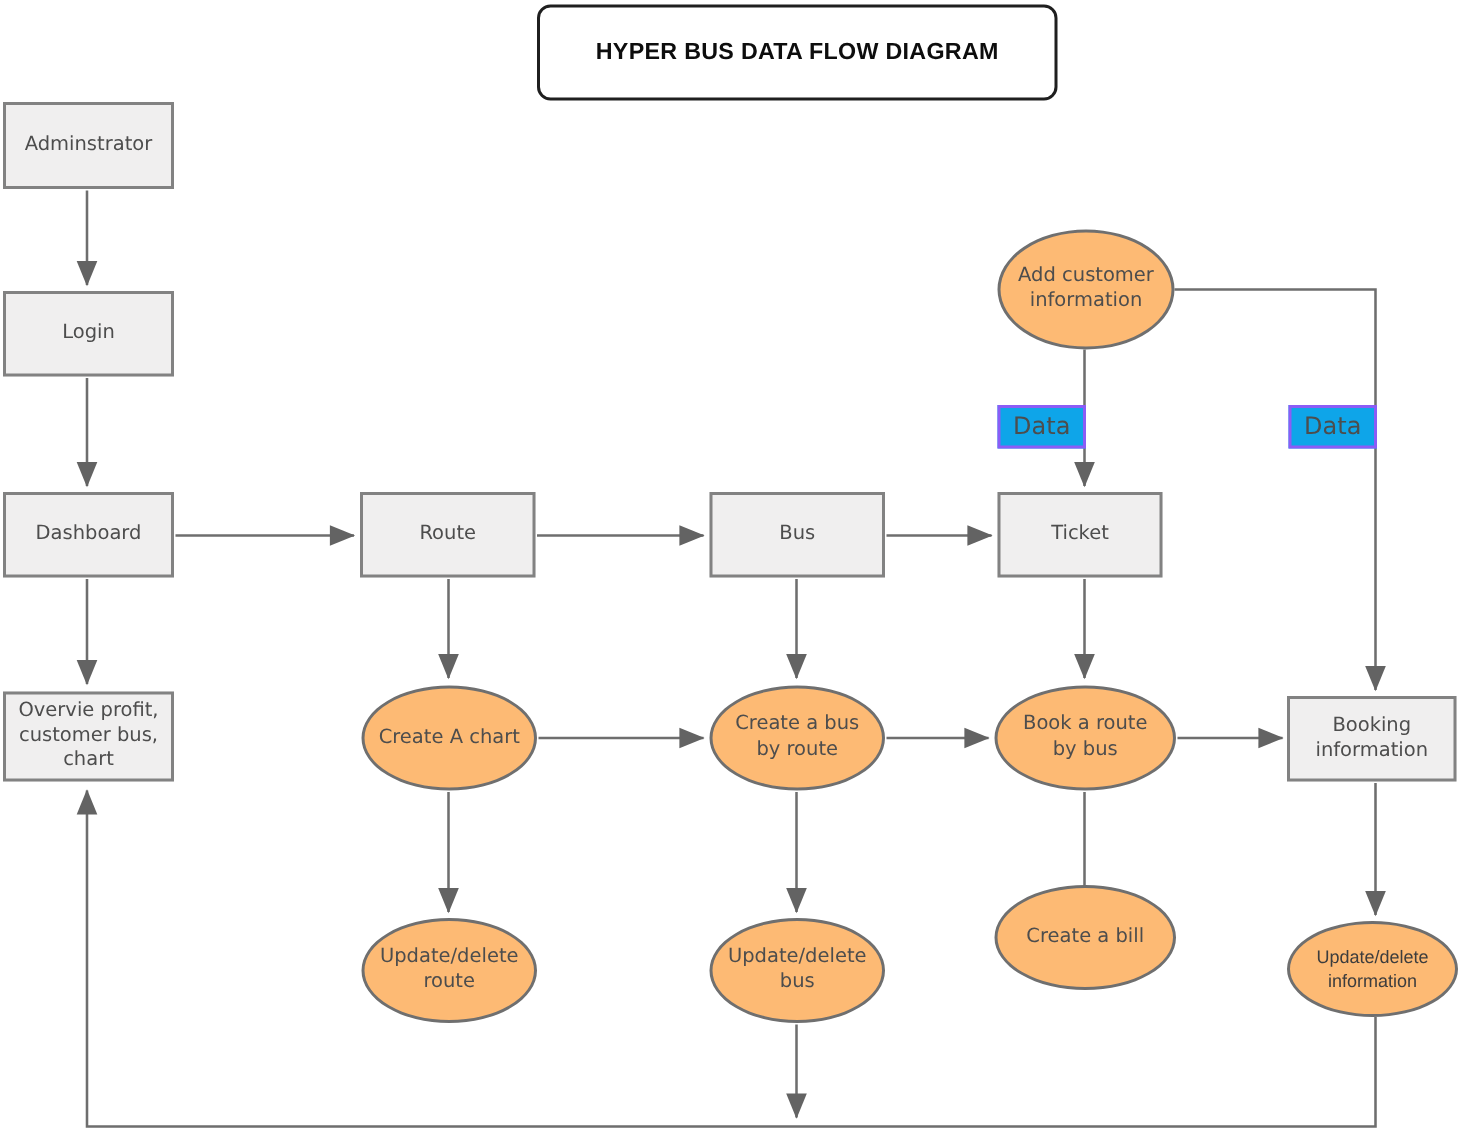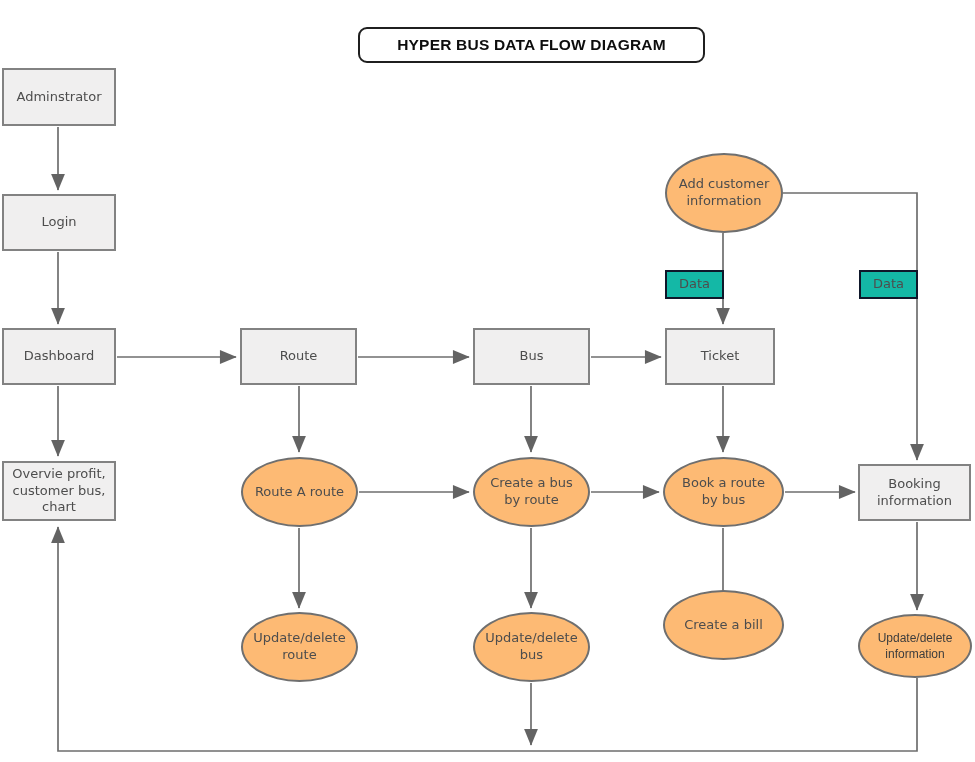--- a/index.html
+++ b/index.html
@@ -10,21 +10,21 @@
   }
   .wires { position:absolute; left:0; top:0; z-index:0; }
   .node {
     position:absolute; box-sizing:border-box; z-index:1;
     display:flex; align-items:center; justify-content:center;
     text-align:center; white-space:pre-line;
     color:#4d4d4d; font-size:13px; line-height:1.3;
   }
   .rect    { background:#f0efef; border:2px solid #828282; }
   .ellipse { background:#fdba74; border:2px solid #6f6f6f; border-radius:50%; }
-  .databox { background:#14b8a6; border:2px solid #0f172a; font-size:13px; }
+  .databox { background:#0ea5e9; border:2px solid #8b5cf6; font-size:16px; }
   .title-box {
     background:#ffffff; border:2px solid #1f1f1f; border-radius:9px;
     color:#0d0d0d; font-weight:bold; font-size:15.5px; letter-spacing:.2px;
     font-family:"Liberation Sans", sans-serif; white-space:normal;
   }
   .plainfont { font-family:"Liberation Sans", sans-serif; font-size:12px; color:#3d3d3d; line-height:1.35; }
 </style>
 </head>
 <body>
 
@@ -51,39 +51,39 @@
     <path d="M531,528 L531,608" marker-end="url(#arr)"></path>
     <path d="M723,528 L723,608" marker-end="url(#arr)"></path>
     <path d="M723,233 L723,324" marker-end="url(#arr)"></path>
     <path d="M783,193 L917,193 L917,460" marker-end="url(#arr)"></path>
     <path d="M917,522 L917,610" marker-end="url(#arr)"></path>
     <path d="M917,678 L917,751 L58,751 L58,527" marker-end="url(#arr)"></path>
     <path d="M531,683 L531,745" marker-end="url(#arr)"></path>
   </g>
 </svg>
 
-<div class="node title-box" style="left:358px; top:3px; width:347px; height:36px;margin-top:24px;">HYPER BUS DATA FLOW DIAGRAM</div>
+<div class="node title-box" style="left:358px; top:3px; width:347px; height:64px;">HYPER BUS DATA FLOW DIAGRAM</div>
 
 <div class="node rect" style="left:2px; top:68px; width:114px; height:58px;">Adminstrator</div>
 <div class="node rect" style="left:2px; top:194px; width:114px; height:57px;">Login</div>
 <div class="node rect" style="left:2px; top:328px; width:114px; height:57px;">Dashboard</div>
 <div class="node rect" style="left:2px; top:461px; width:114px; height:60px;">Overvie profit,
 customer bus,
 chart</div>
 
 <div class="node rect" style="left:240px; top:328px; width:117px; height:57px;">Route</div>
 <div class="node rect" style="left:473px; top:328px; width:117px; height:57px;">Bus</div>
 <div class="node rect" style="left:665px; top:328px; width:110px; height:57px;">Ticket</div>
 
 <div class="node ellipse" style="left:665px; top:153px; width:118px; height:80px;">Add customer
 information</div>
 <div class="node databox" style="left:665px; top:270px; width:59px; height:29px;">Data</div>
 <div class="node databox" style="left:859px; top:270px; width:59px; height:29px;">Data</div>
 
-<div class="node ellipse" style="left:241px; top:457px; width:117px; height:70px;">Route A route</div>
+<div class="node ellipse" style="left:241px; top:457px; width:117px; height:70px;">Create A chart</div>
 <div class="node ellipse" style="left:473px; top:457px; width:117px; height:70px;">Create a bus
 by route</div>
 <div class="node ellipse" style="left:663px; top:457px; width:121px; height:70px;">Book a route
 by bus</div>
 <div class="node rect" style="left:858px; top:464px; width:113px; height:57px;">Booking
 information</div>
 
 <div class="node ellipse" style="left:241px; top:612px; width:117px; height:70px;">Update/delete
 route</div>
 <div class="node ellipse" style="left:473px; top:612px; width:117px; height:70px;">Update/delete

